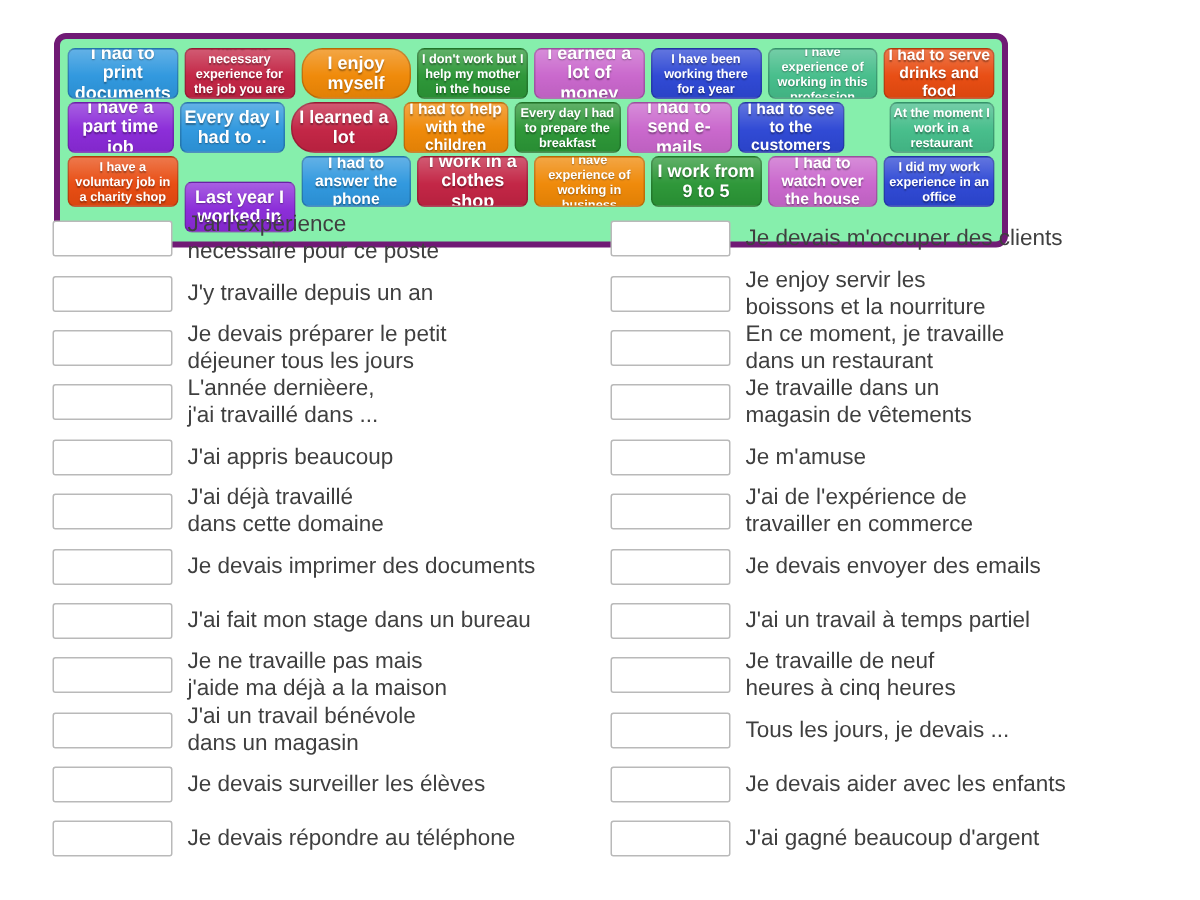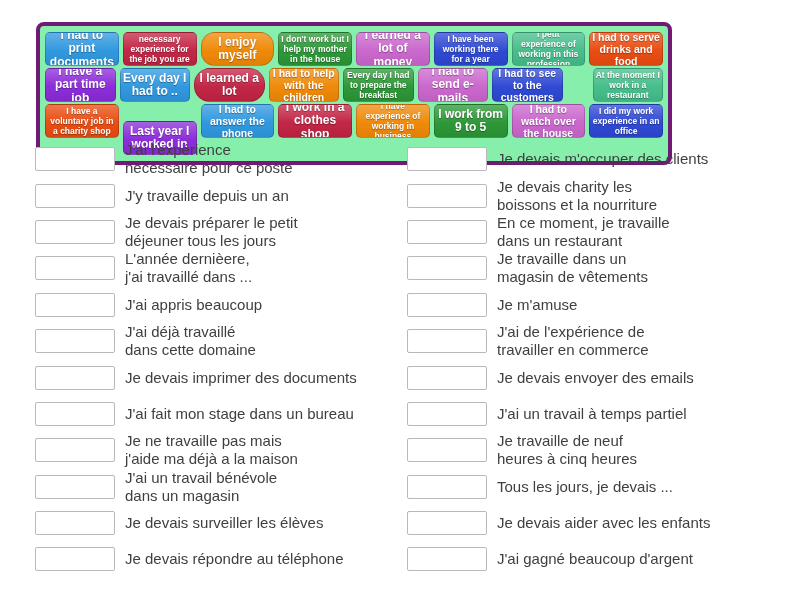--- a/index.html
+++ b/index.html
@@ -81,21 +81,21 @@
 <body>
 
 <div class="word-bank">
   <div class="bank-row">
     <div class="tile lg" style="background-color: rgb(46, 151, 222);">I had to print documents</div>
     <div class="tile sm" style="background-color: rgb(194, 35, 67);">I have the necessary experience for the job you are offering</div>
     <div class="tile lg" style="background-color: rgb(239, 136, 6); border-radius: 14px;">I enjoy myself</div>
     <div class="tile sm" style="background-color: rgb(43, 150, 54);">I don't work but I help my mother in the house</div>
     <div class="tile lg" style="background-color: rgb(201, 102, 204);">I earned a lot of money</div>
     <div class="tile sm" style="background-color: rgb(45, 71, 212);">I have been working there for a year</div>
-    <div class="tile sm" style="background-color: rgb(69, 189, 138);">I petit experience of working in this profession</div>
+    <div class="tile sm" style="background-color: rgb(69, 189, 138);">I have experience of working in this profession</div>
     <div class="tile md" style="background-color: rgb(232, 75, 16);">I had to serve drinks and food</div>
   </div>
   <div class="bank-row">
     <div class="tile lg" style="background-color: rgb(138, 42, 216);">I have a part time job</div>
     <div class="tile lg" style="background-color: rgb(46, 151, 222);">Every day I had to ..</div>
     <div class="tile lg" style="background-color: rgb(194, 35, 67); border-radius: 16px;">I learned a lot</div>
     <div class="tile md" style="background-color: rgb(239, 136, 6);">I had to help with the children</div>
     <div class="tile sm" style="background-color: rgb(43, 150, 54);">Every day I had to prepare the breakfast</div>
     <div class="tile lg" style="background-color: rgb(201, 102, 204);">I had to send e-mails</div>
     <div class="tile md" style="background-color: rgb(45, 71, 212);">I had to see to the customers</div>
@@ -171,21 +171,21 @@
     </div>
   </div>
 
   <div class="match-col">
     <div class="match-row">
       <div class="answer-box"></div>
       <div class="match-text">Je devais m'occuper des clients</div>
     </div>
     <div class="match-row">
       <div class="answer-box"></div>
-      <div class="match-text">Je devais charity les
+      <div class="match-text">Je enjoy servir les
 boissons et la nourriture</div>
     </div>
     <div class="match-row">
       <div class="answer-box"></div>
       <div class="match-text">En ce moment, je travaille
 dans un restaurant</div>
     </div>
     <div class="match-row">
       <div class="answer-box"></div>
       <div class="match-text">Je travaille dans un

